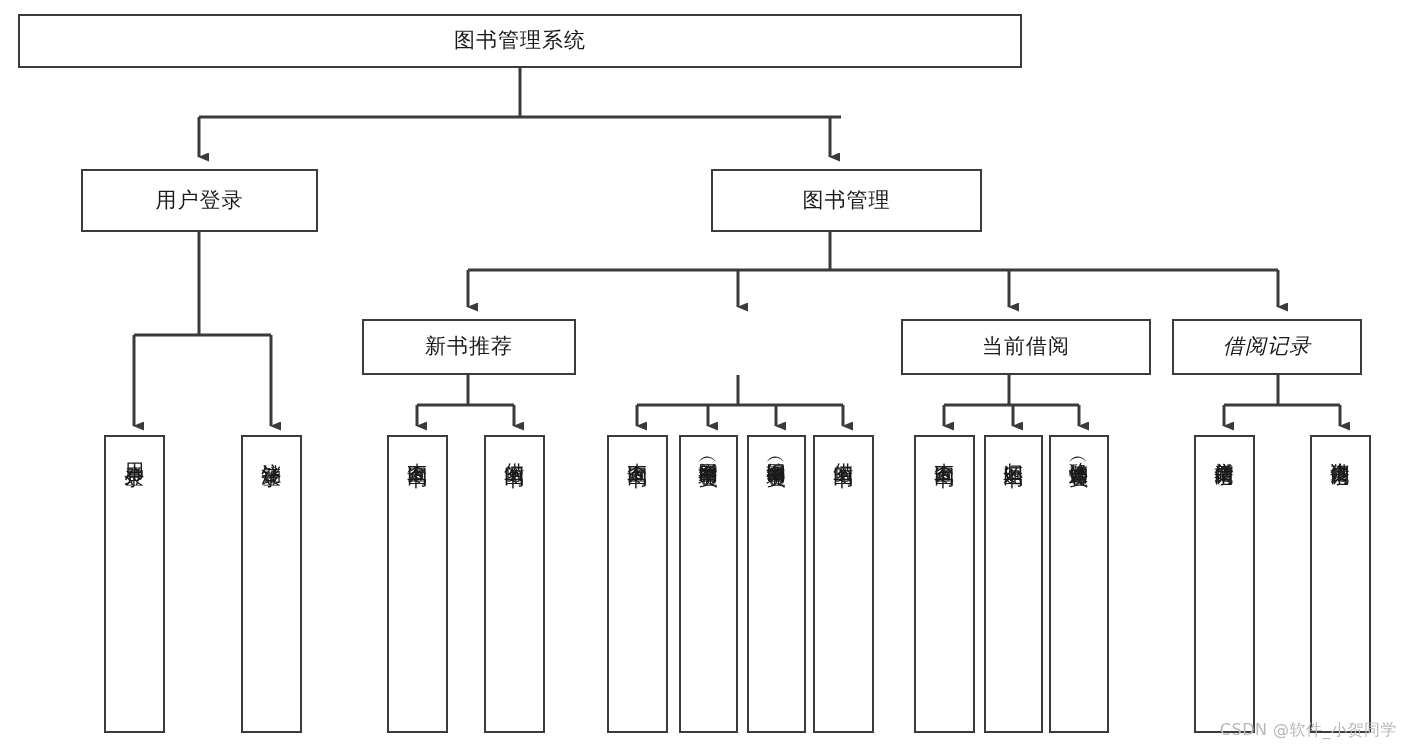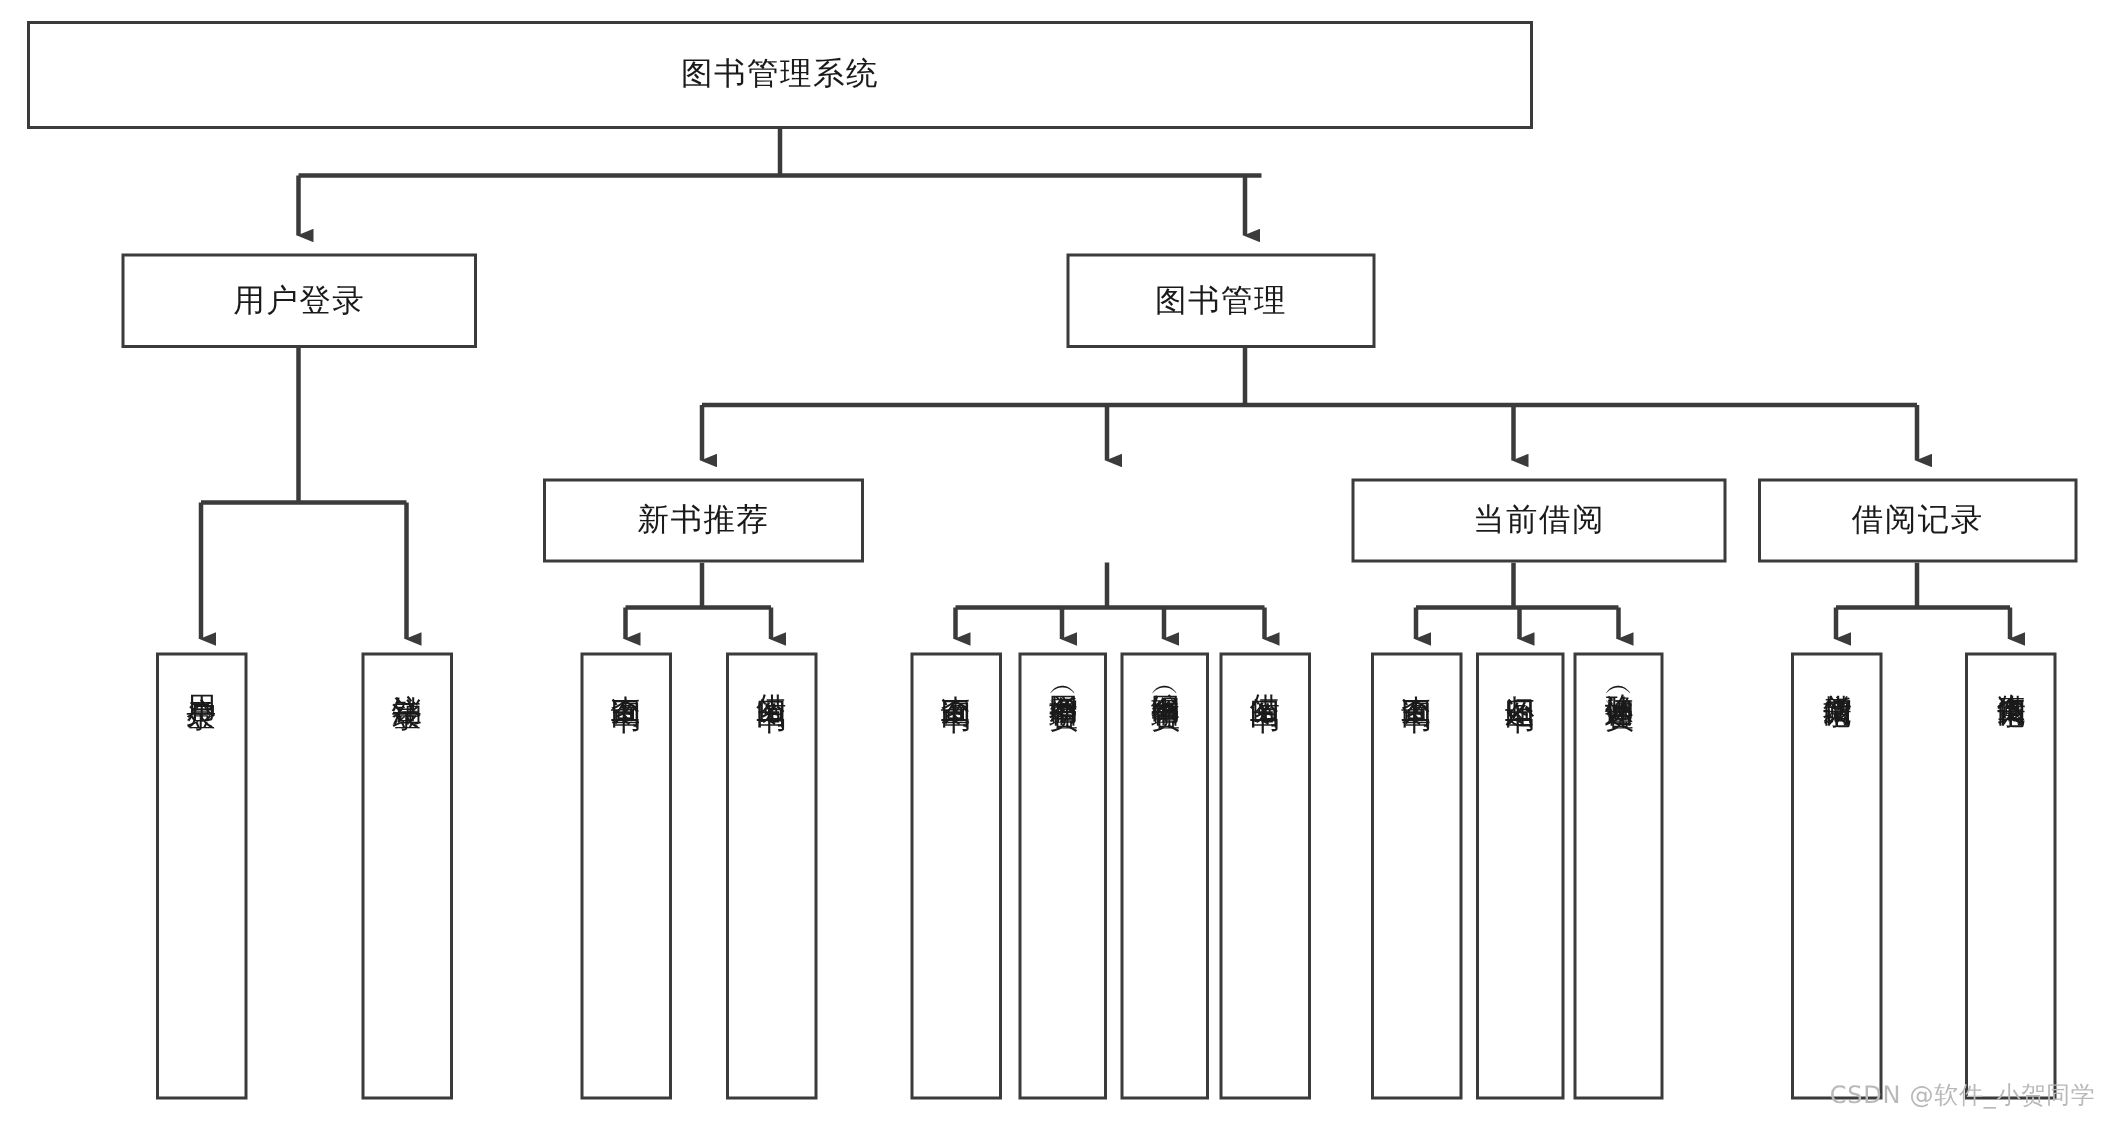--- a/index.html
+++ b/index.html
@@ -117,38 +117,38 @@
       <path d="M1013,405 L1013,426" marker-end="url(#arrow)"></path>
       <path d="M1079,405 L1079,426" marker-end="url(#arrow)"></path>
 
       <path d="M1278,375 L1278,405"></path>
       <path d="M1224,405 L1340,405"></path>
       <path d="M1224,405 L1224,426" marker-end="url(#arrow)"></path>
       <path d="M1340,405 L1340,426" marker-end="url(#arrow)"></path>
     </g>
   </svg>
 
-  <div class="node h" style="left:18px; top:14px; width:1004px; height:72px;">
+  <div class="node h" style="left:18px; top:14px; width:1004px; height:54px;">
     <span class="label">图书管理系统</span>
   </div>
 
   <div class="node h" style="left:81px; top:169px; width:237px; height:63px;">
     <span class="label">用户登录</span>
   </div>
-  <div class="node h" style="left:711px; top:169px; width:206px; height:63px;">
+  <div class="node h" style="left:711px; top:169px; width:271px; height:63px;">
     <span class="label">图书管理</span>
   </div>
 
   <div class="node h" style="left:362px; top:319px; width:214px; height:56px;text-align:right;">
     <span class="label">新书推荐</span>
   </div>
   <div class="node h" style="left:901px; top:319px; width:250px; height:56px;">
     <span class="label">当前借阅</span>
   </div>
-  <div class="node h" style="left:1172px; top:319px; width:213px; height:56px;">
+  <div class="node h" style="left:1172px; top:319px; width:190px; height:56px;font-style:italic;">
     <span class="label">借阅记录</span>
   </div>
 
   <div class="node v" style="left:104px; top:435px; width:61px; height:298px;">
     <span class="label">用户登录</span>
   </div>
   <div class="node v" style="left:241px; top:435px; width:61px; height:298px;">
     <span class="label">注销登录</span>
   </div>
 

